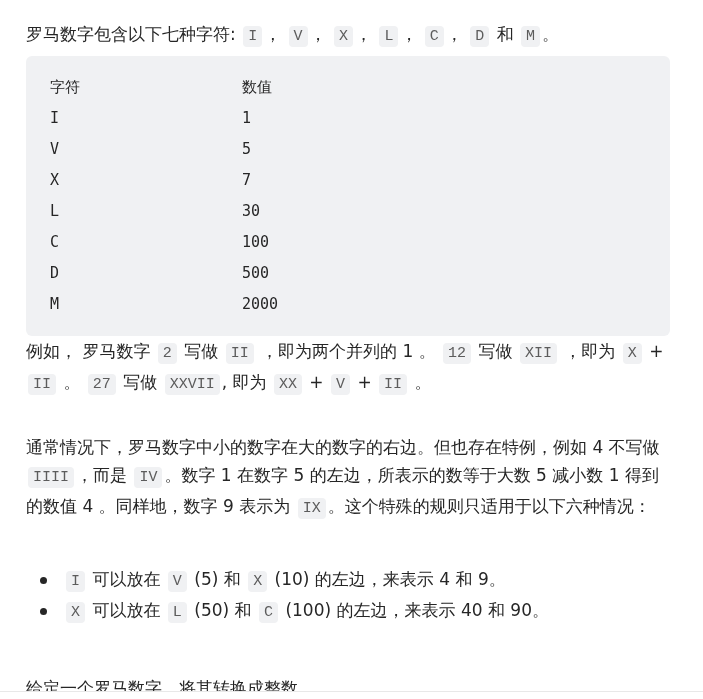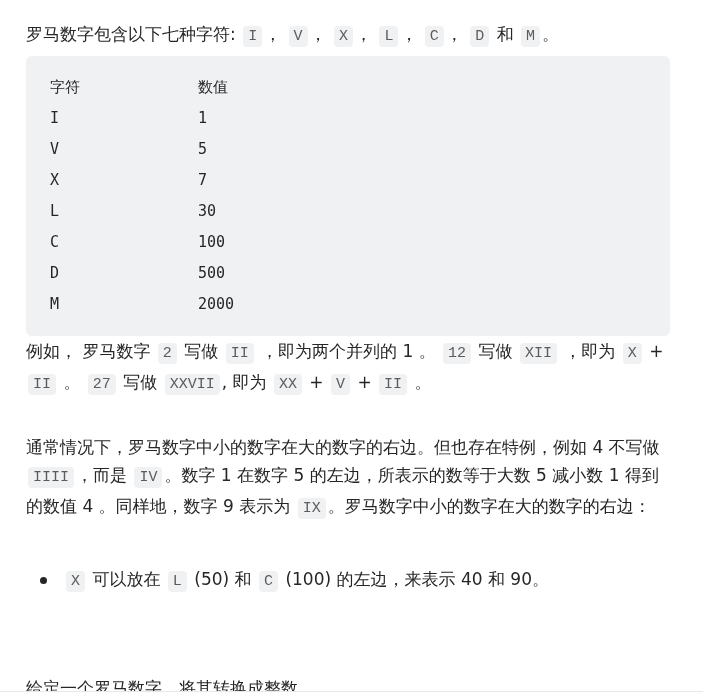--- a/index.html
+++ b/index.html
@@ -17,21 +17,21 @@
     background: #f0f1f3; border-radius: 4px;
     padding: 2px 5px; margin: 0 2px;
   }
   .pre {
     position: absolute; top: 56px; left: 0; width: 644px; height: 280px;
     background: #f0f1f3; border-radius: 6px; box-sizing: border-box;
     padding: 16px 24px;
     font-family: "DejaVu Sans Mono", "Liberation Mono", monospace;
     font-size: 15px; color: #262626;
   }
-  .pre .row { display: flex; height: 31px; line-height: 31px; }
+  .pre .row { display: flex; height: 31px; line-height: 31px; gap: 44px; }
   .pre .c1 { width: 148px; }
   .pre .hdr { font-family: "DejaVu Serif", serif; }
   .p2 { position: absolute; top: 337px; left: 0; width: 640px; }
   .p3 { position: absolute; top: 433px; left: 0; width: 648px; }
   ul { position: absolute; top: 565px; left: 0; margin: 0; padding-left: 38px; list-style: none; }
   ul li { position: relative; line-height: 29px; white-space: nowrap; }
   ul li .bullet {
     position: absolute; left: -24px; top: 12px; width: 7px; height: 7px;
     background: #262626; border-radius: 50%;
   }
@@ -115,24 +115,33 @@
     <code class="chip">V</code>
     <span>+</span>
     <code class="chip">II</code>
     <span>。</span>
   </p>
 
   <p class="p3">
     <span>通常情况下，罗马数字中小的数字在大的数字的右边。但也存在特例，例如 4 不写做</span>
     <code class="chip">IIII</code><span>，而是</span>
     <code class="chip">IV</code><span>。数字 1 在数字 5 的左边，所表示的数等于大数 5 减小数 1 得到的数值 4 。同样地，数字 9 表示为</span>
-    <code class="chip">IX</code><span>。罗马数字中小的数字在大的数字的右边：</span>
+    <code class="chip">IX</code><span>。这个特殊的规则只适用于以下六种情况：</span>
   </p>
 
   <ul>
+    <li>
+      <span class="bullet"></span>
+      <code class="chip">I</code>
+      <span>可以放在</span>
+      <code class="chip">V</code>
+      <span>(5) 和</span>
+      <code class="chip">X</code>
+      <span>(10) 的左边，来表示 4 和 9。</span>
+    </li>
     <li>
       <span class="bullet"></span>
       <code class="chip">X</code>
       <span>可以放在</span>
       <code class="chip">L</code>
       <span>(50) 和</span>
       <code class="chip">C</code>
       <span>(100) 的左边，来表示 40 和 90。</span>
     </li>
   </ul>

